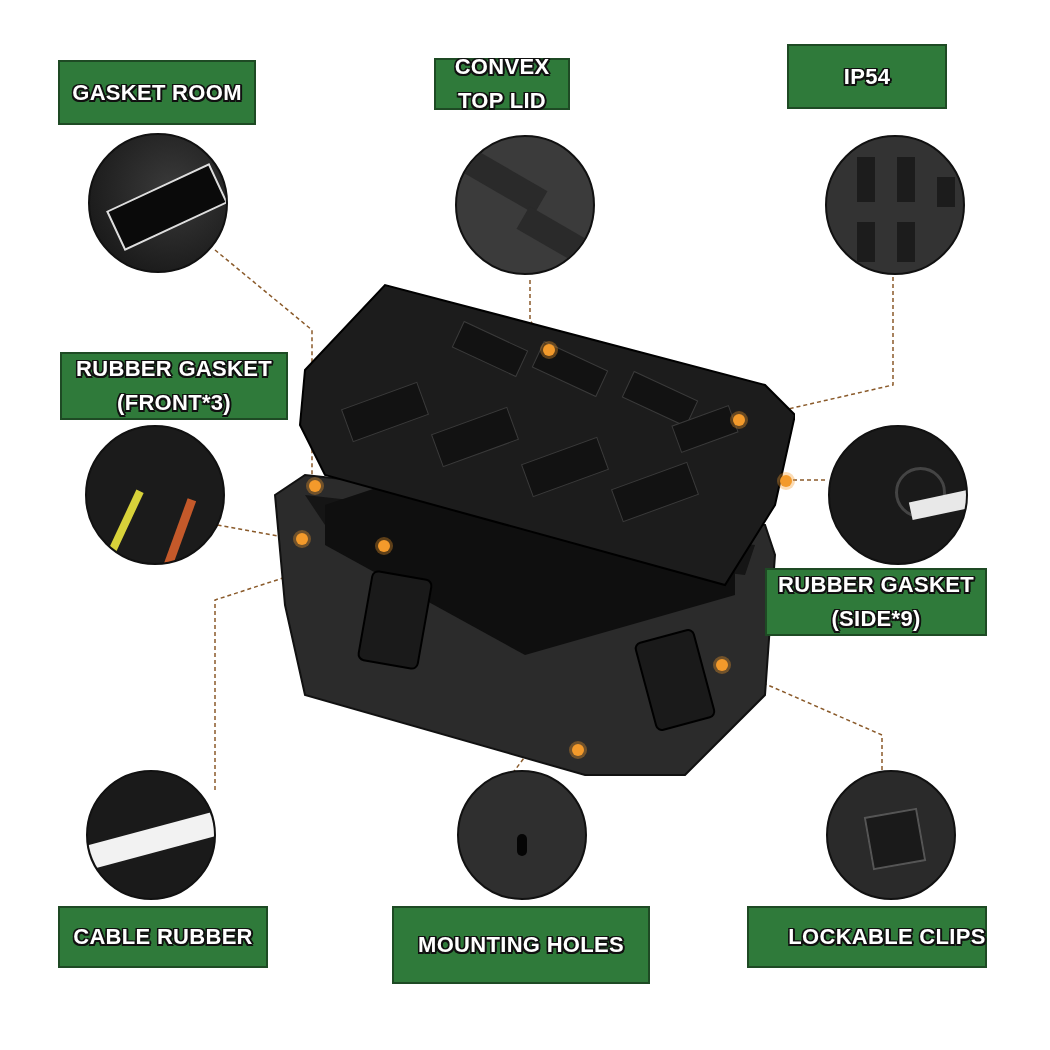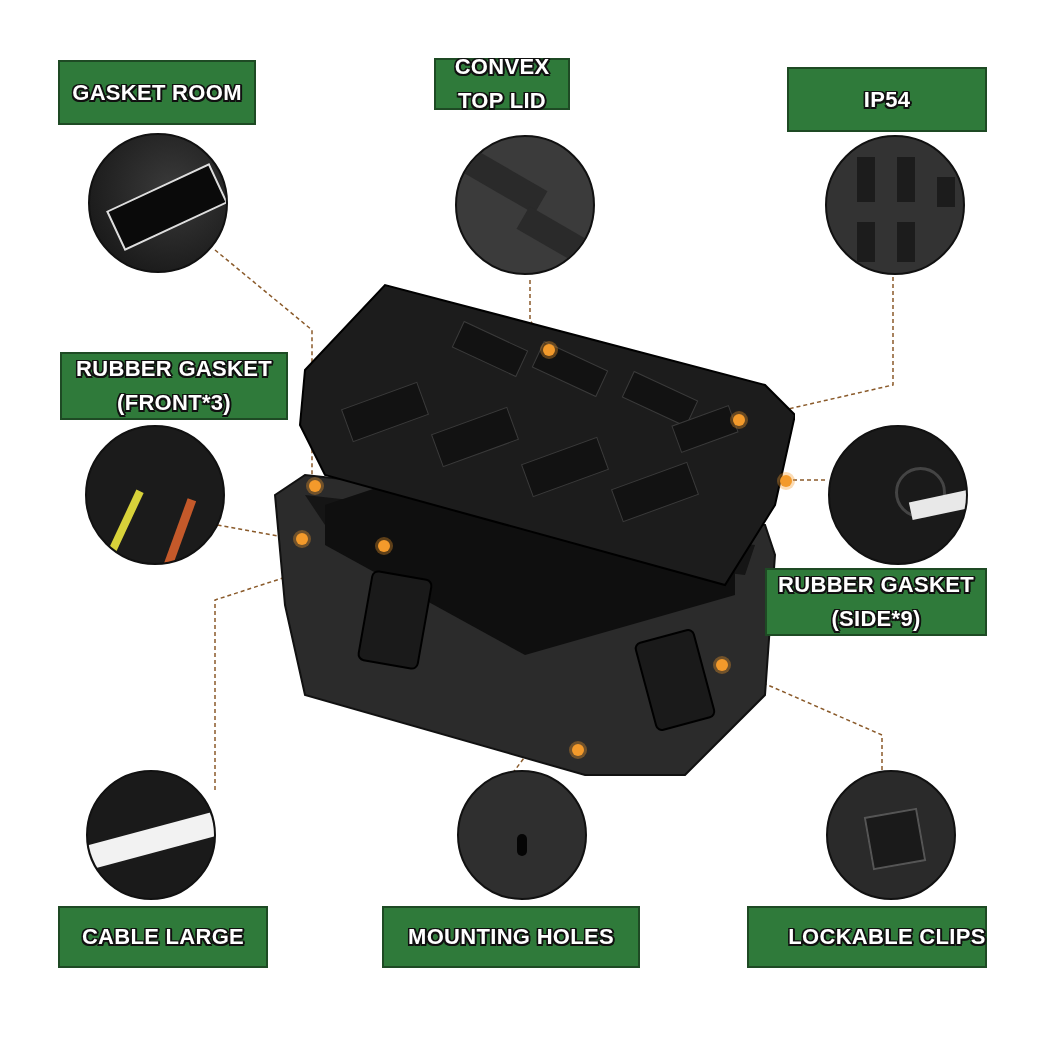--- a/index.html
+++ b/index.html
@@ -91,32 +91,32 @@
   <div style="position:absolute;left:40px;top:40px;width:50px;height:50px;background:#1a1a1a;border:2px solid #555;transform:rotate(-10deg);"></div>
 </div>
 
 <div class="label" style="left:58px;top:60px;width:198px;height:65px;">
   <span>GASKET ROOM</span>
 </div>
 <div class="label" style="left:434px;top:58px;width:136px;height:52px;">
   <span>CONVEX</span>
   <span>TOP LID</span>
 </div>
-<div class="label" style="left:787px;top:67px;width:200px;height:65px;text-align:center;">
+<div class="label" style="left:787px;top:44px;width:160px;height:65px;text-align:center;">
   <span>IP54</span>
 </div>
 <div class="label" style="left:60px;top:352px;width:228px;height:68px;">
   <span>RUBBER GASKET</span>
   <span>(FRONT*3)</span>
 </div>
 <div class="label" style="left:765px;top:568px;width:222px;height:68px;">
   <span>RUBBER GASKET</span>
   <span>(SIDE*9)</span>
 </div>
 <div class="label" style="left:58px;top:906px;width:210px;height:62px;">
-  <span>CABLE LARGE</span>
+  <span>CABLE RUBBER</span>
 </div>
-<div class="label" style="left:382px;top:906px;width:258px;height:62px;">
+<div class="label" style="left:392px;top:906px;width:258px;height:78px;">
   <span>MOUNTING HOLES</span>
 </div>
 <div class="label" style="left:747px;top:906px;width:240px;height:62px;padding-left:40px;">
   <span>LOCKABLE CLIPS</span>
 </div>
 
 </body></html>

